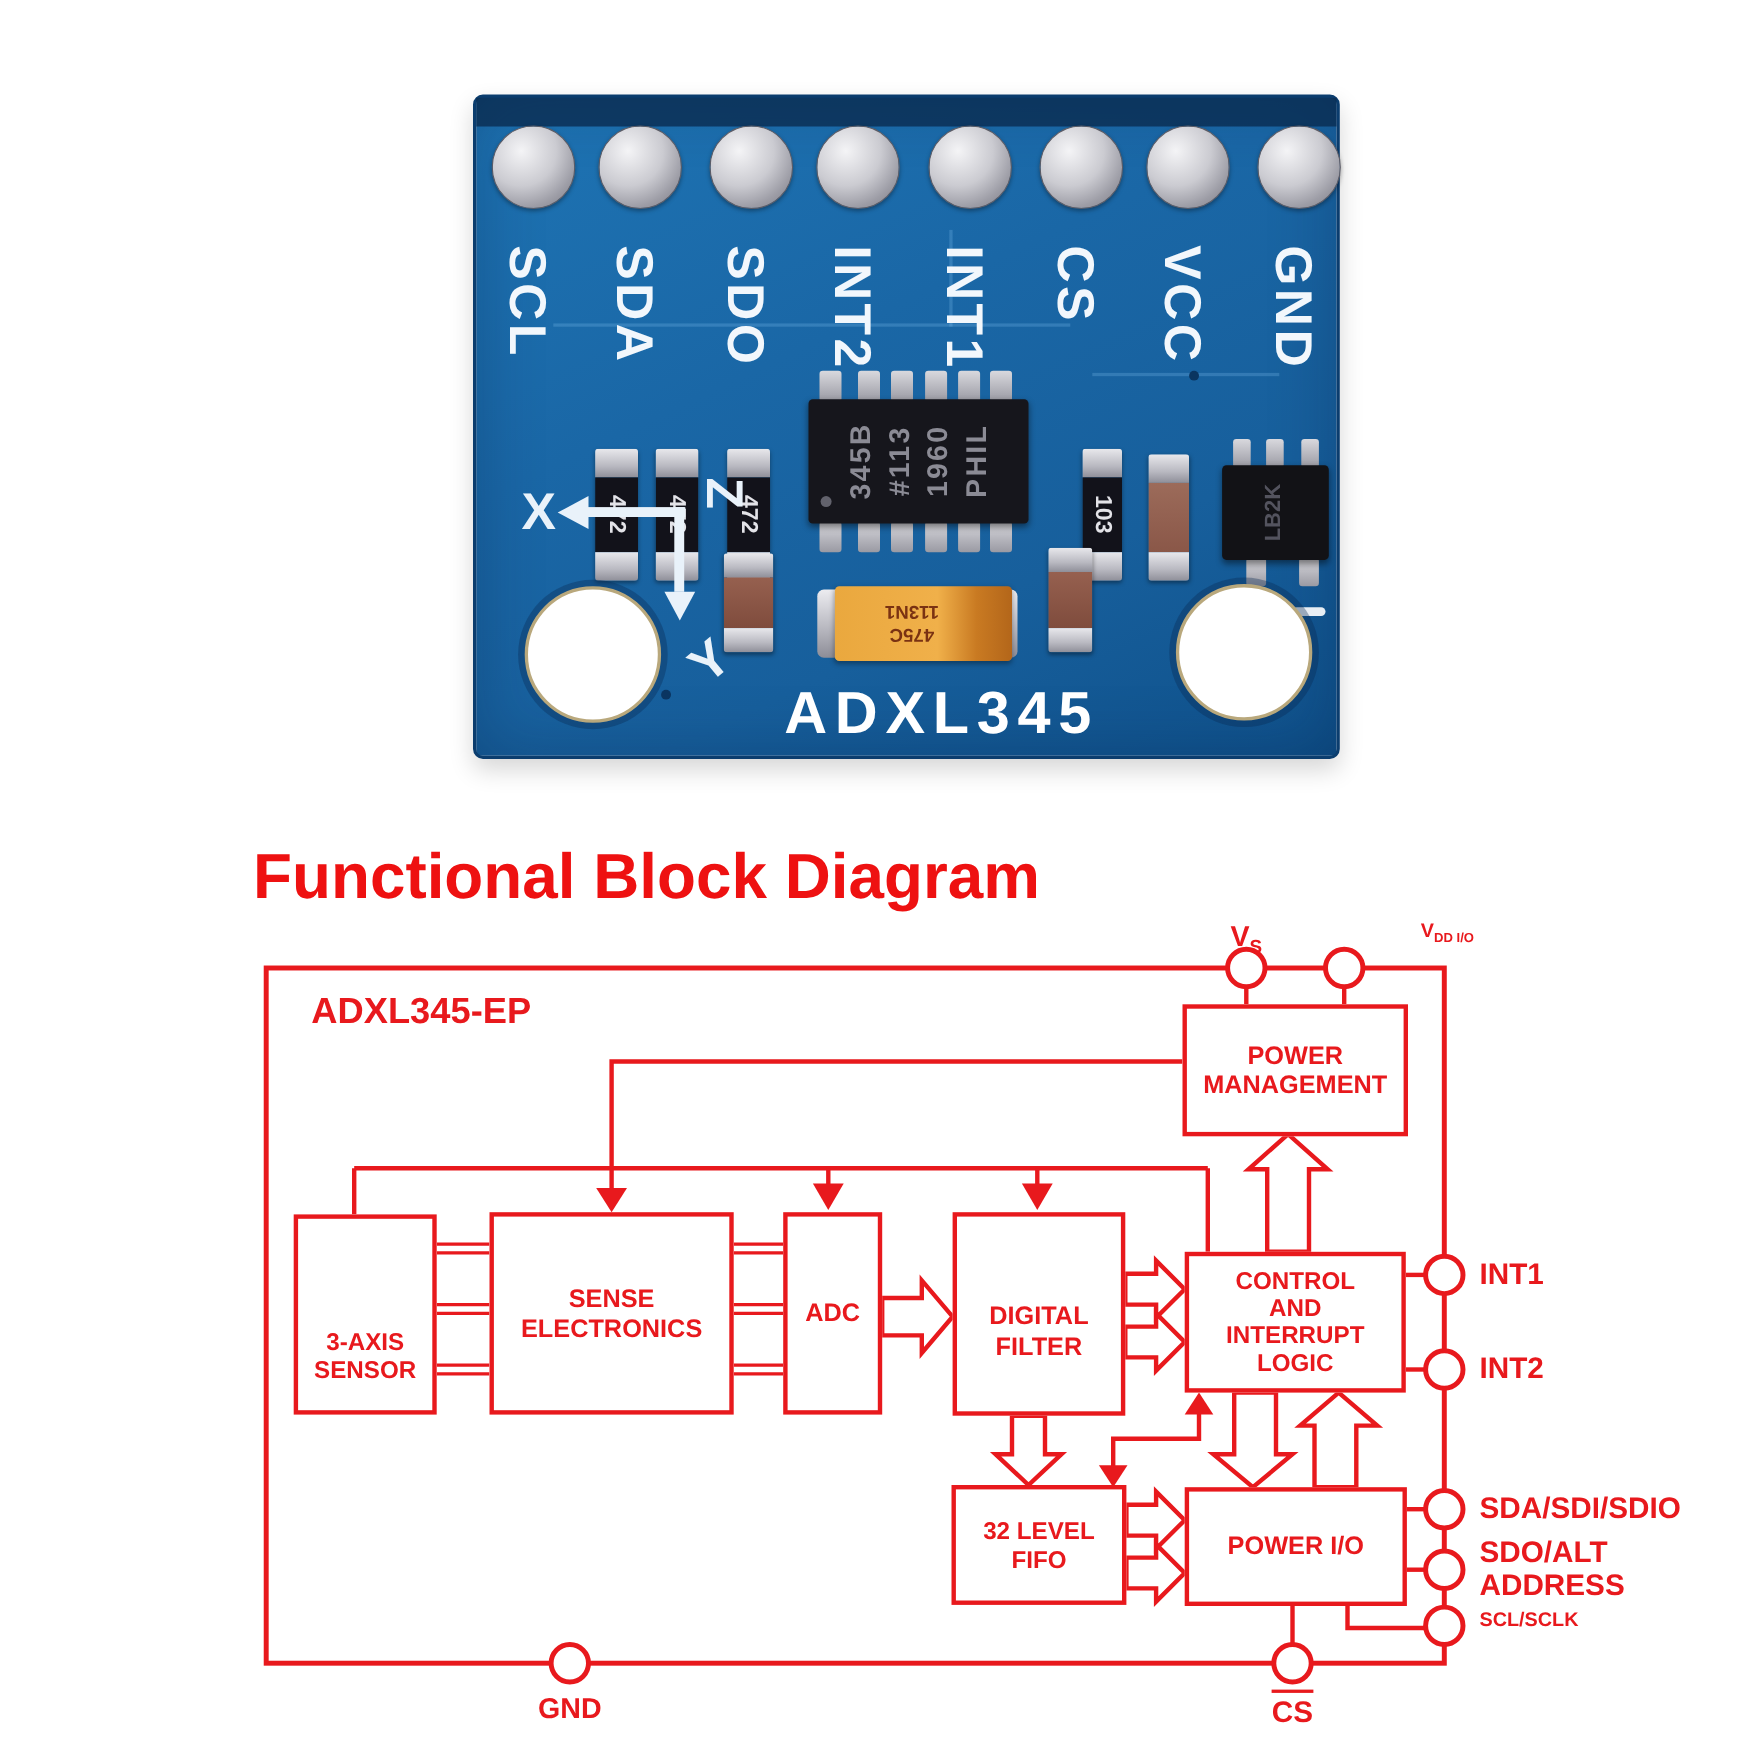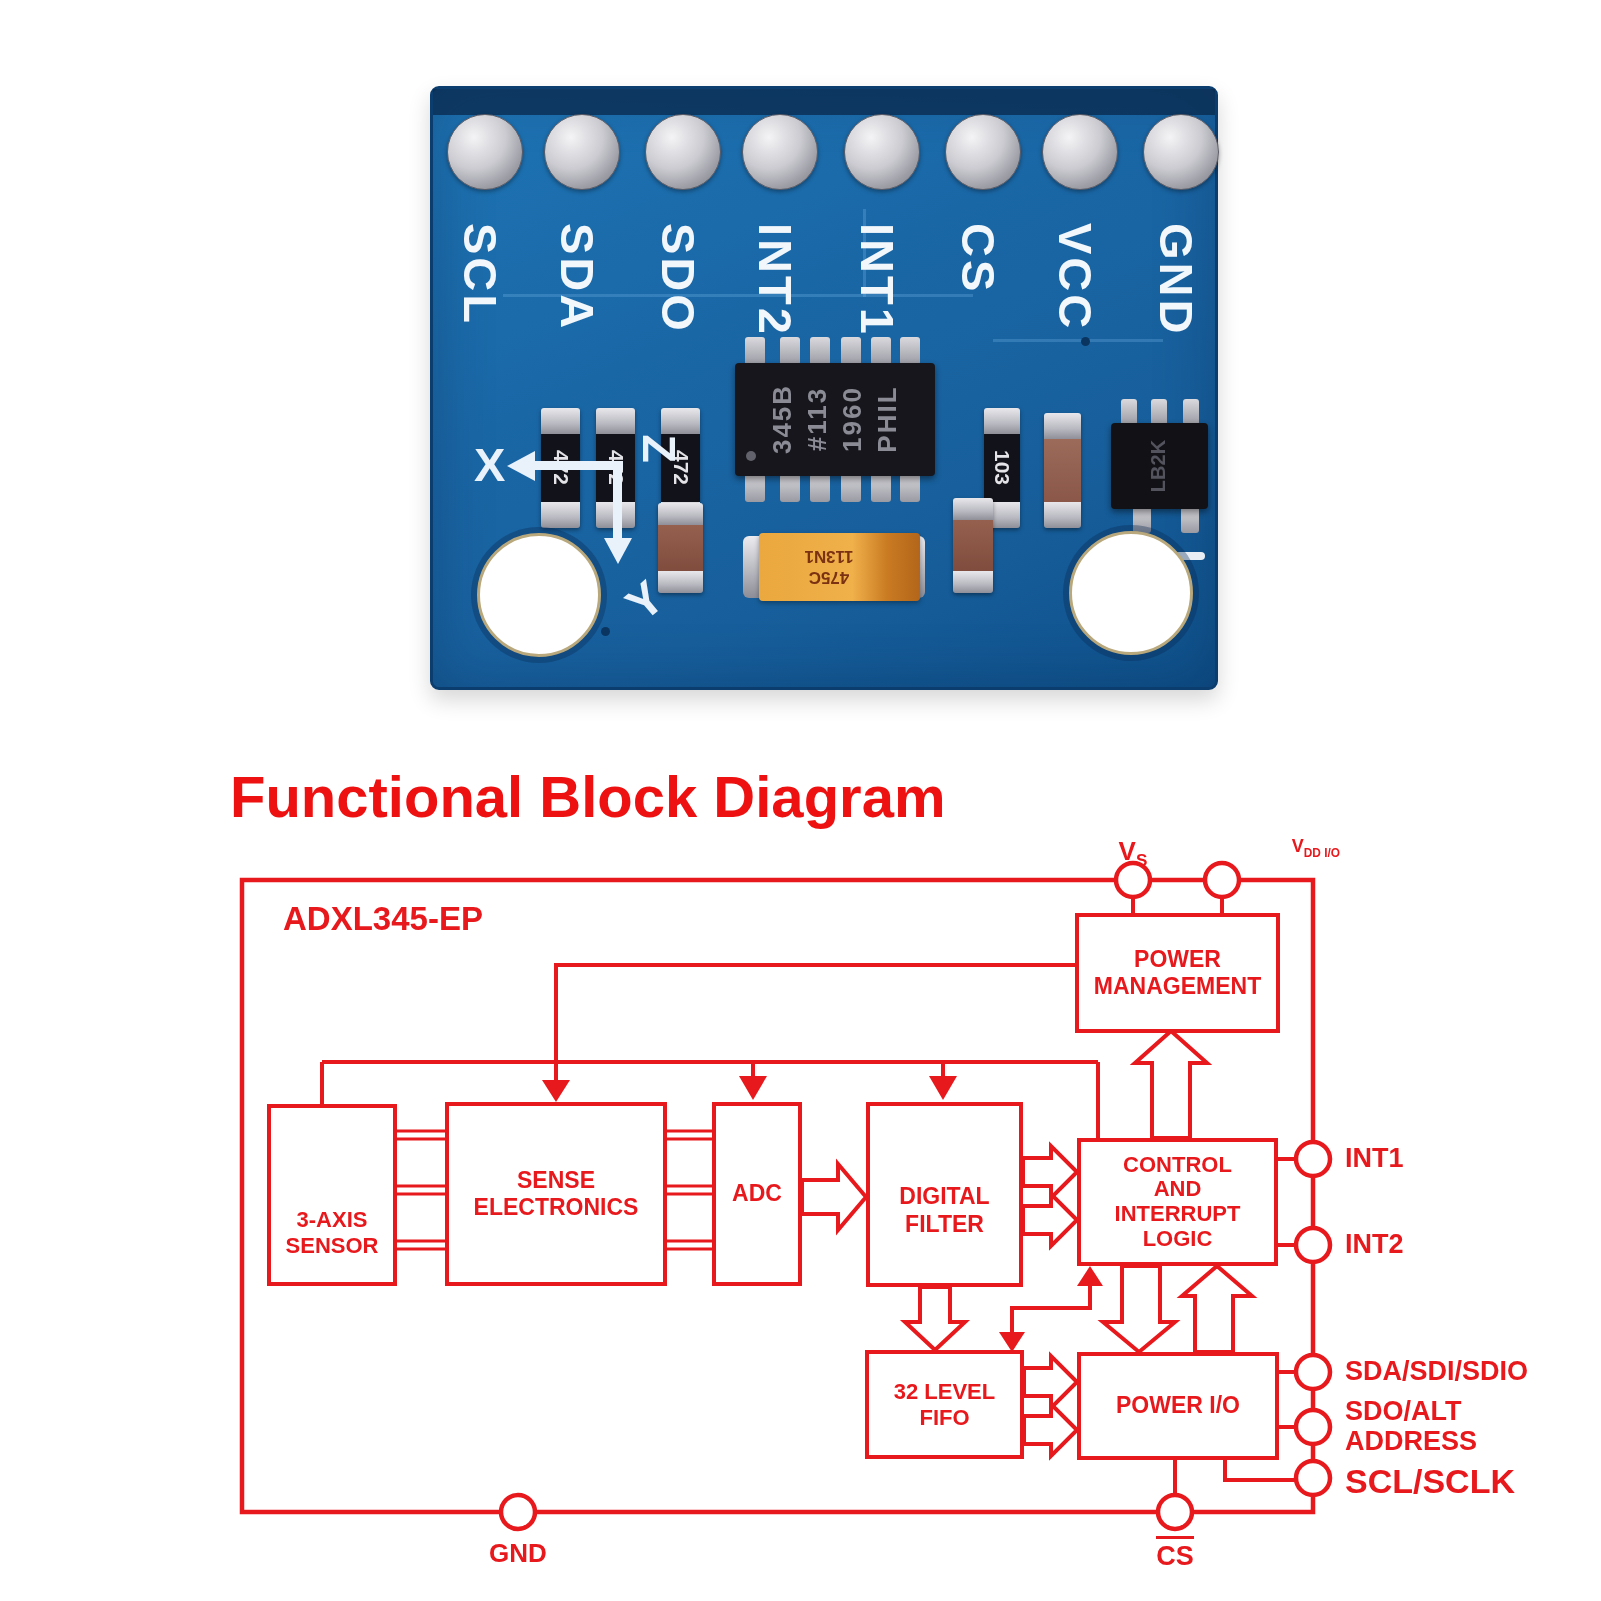--- a/index.html
+++ b/index.html
@@ -179,20 +179,21 @@
       <div class="cap-metal" style="height:22px;"></div>
     </div>
     <div class="orangecap">
       <div class="metal" style="left:0;width:26px;"></div>
       <div class="metal" style="left:153px;width:29px;"></div>
       <div class="obody"></div>
       <div class="omark">475C
 113N1</div>
     </div>
 
+    <div class="silk-title">ADXL345</div>
   </div>
 
   <div class="sec-title">Functional Block Diagram</div>
 
   <svg class="wires" viewBox="0 0 1601 1601">
     <g stroke="#e8191d" stroke-width="4.5" fill="none">
       <rect x="242" y="880" width="1071" height="632"></rect>
     </g>
     <g stroke="#e8191d" stroke-width="4" fill="none">
       <path d="M1133 897 V913"></path>
@@ -271,17 +272,17 @@
   <div class="blk" style="left:1077px;top:1352px;width:202px;height:108px;">POWER I/O</div>
 
   <div class="dlabel" style="left:283px;top:900px;font-size:33px;">ADXL345-EP</div>
   <div class="dlabel" style="left:1103px;top:836px;width:60px;text-align:center;font-size:26px;"><span>V</span><sub>S</sub></div>
   <div class="dlabel" style="left:1220px;top:836px;width:120px;text-align:right;font-size:18px;"><span>V</span><sub>DD I/O</sub></div>
   <div class="dlabel" style="left:1345px;top:1143px;font-size:27px;">INT1</div>
   <div class="dlabel" style="left:1345px;top:1229px;font-size:27px;">INT2</div>
   <div class="dlabel" style="left:1345px;top:1356px;font-size:27px;">SDA/SDI/SDIO</div>
   <div class="dlabel" style="left:1345px;top:1396px;font-size:27px;line-height:1.12;">SDO/ALT
 ADDRESS</div>
-  <div class="dlabel" style="left:1345px;top:1462px;font-size:34px;">SCL/SCLK</div>
+  <div class="dlabel" style="left:1345px;top:1462px;font-size:18px;">SCL/SCLK</div>
   <div class="dlabel" style="left:478px;top:1538px;width:80px;text-align:center;font-size:26px;">GND</div>
   <div class="dlabel" style="left:1145px;top:1541px;width:60px;text-align:center;font-size:27px;"><span class="overline-wrap">CS</span></div>
 
 </div>
 
 </body></html>

